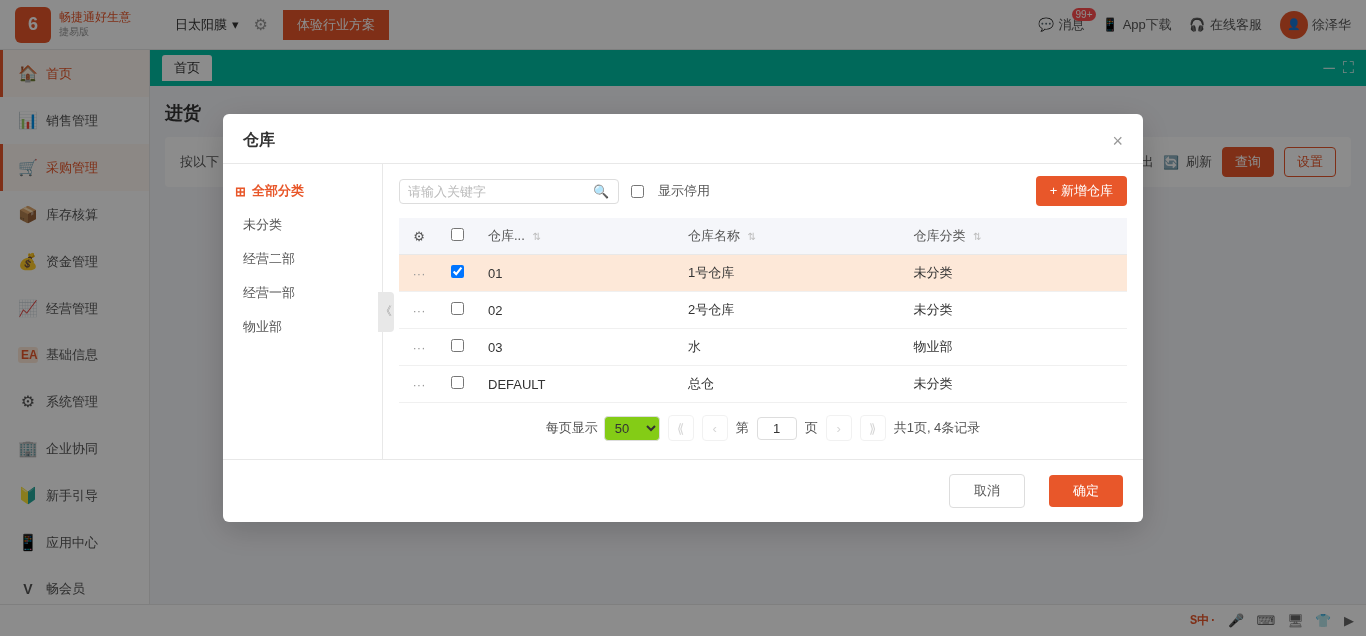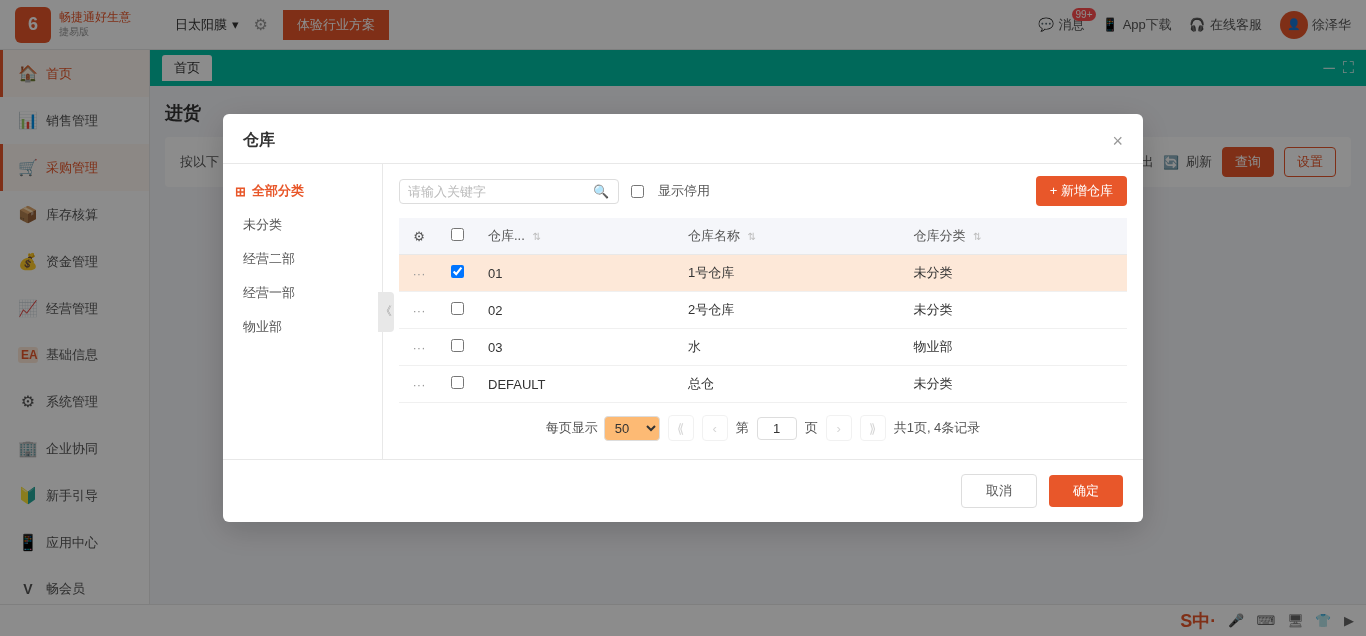--- a/index.html
+++ b/index.html
@@ -212,37 +212,37 @@
 
     
     .pagination {
       display: flex; align-items: center; justify-content: center;
       gap: 8px; padding: 12px 0 6px;
       font-size: 13px; color: #555;
     }
     .page-select-wrap { display: flex; align-items: center; gap: 6px; }
     .page-size-select {
       border: 1px solid #ddd; border-radius: 4px; padding: 3px 6px;
-      font-size: 13px; color: #333; background: #fdba74; cursor: pointer;
+      font-size: 13px; color: #333; background: #84cc16; cursor: pointer;
     }
     .page-nav-btn {
       width: 26px; height: 26px; border: 1px solid #ddd; border-radius: 4px;
       display: flex; align-items: center; justify-content: center;
       cursor: pointer; color: #999; background: #fff; font-size: 13px;
     }
     .page-nav-btn.disabled { opacity: 0.4; cursor: default; pointer-events: none; }
     .page-input {
       width: 40px; border: 1px solid #ddd; border-radius: 4px;
       padding: 3px 6px; text-align: center; font-size: 13px; color: #333;
     }
 
     
     .modal-footer {
       display: flex; align-items: center; justify-content: flex-end;
-      gap: 12px; padding: 14px 20px;
+      gap: 24px; padding: 14px 20px;
       border-top: 1px solid #e8e8e8;
     }
     .footer-btn-cancel {
       border: 1px solid #ddd; background: #fff; color: #555;
       padding: 7px 24px; border-radius: 4px; cursor: pointer; font-size: 13px;
     }
     .footer-btn-confirm {
       background: #e8572a; color: #fff; border: none;
       padding: 7px 24px; border-radius: 4px; cursor: pointer; font-size: 13px;
     }
@@ -531,19 +531,19 @@
     </div>
 
     <div class="modal-footer">
       <button class="footer-btn-cancel">取消</button>
       <button class="footer-btn-confirm">确定</button>
     </div>
   </div>
 </div>
 
 <div class="statusbar">
-  <span style="color:#e8572a;font-size:18px;font-weight:bold;">S中·</span>
+  <span style="color:#e8572a;font-size:12px;font-weight:bold;font-family:Liberation Mono, monospace;">S中·</span>
   <span style="color:#666;cursor:pointer;">🎤</span>
   <span style="color:#666;cursor:pointer;">⌨</span>
   <span style="color:#666;cursor:pointer;">🖥</span>
   <span style="color:#e8572a;cursor:pointer;">👕</span>
   <span style="color:#666;cursor:pointer;">▶</span>
 </div>
 
 </body></html>

